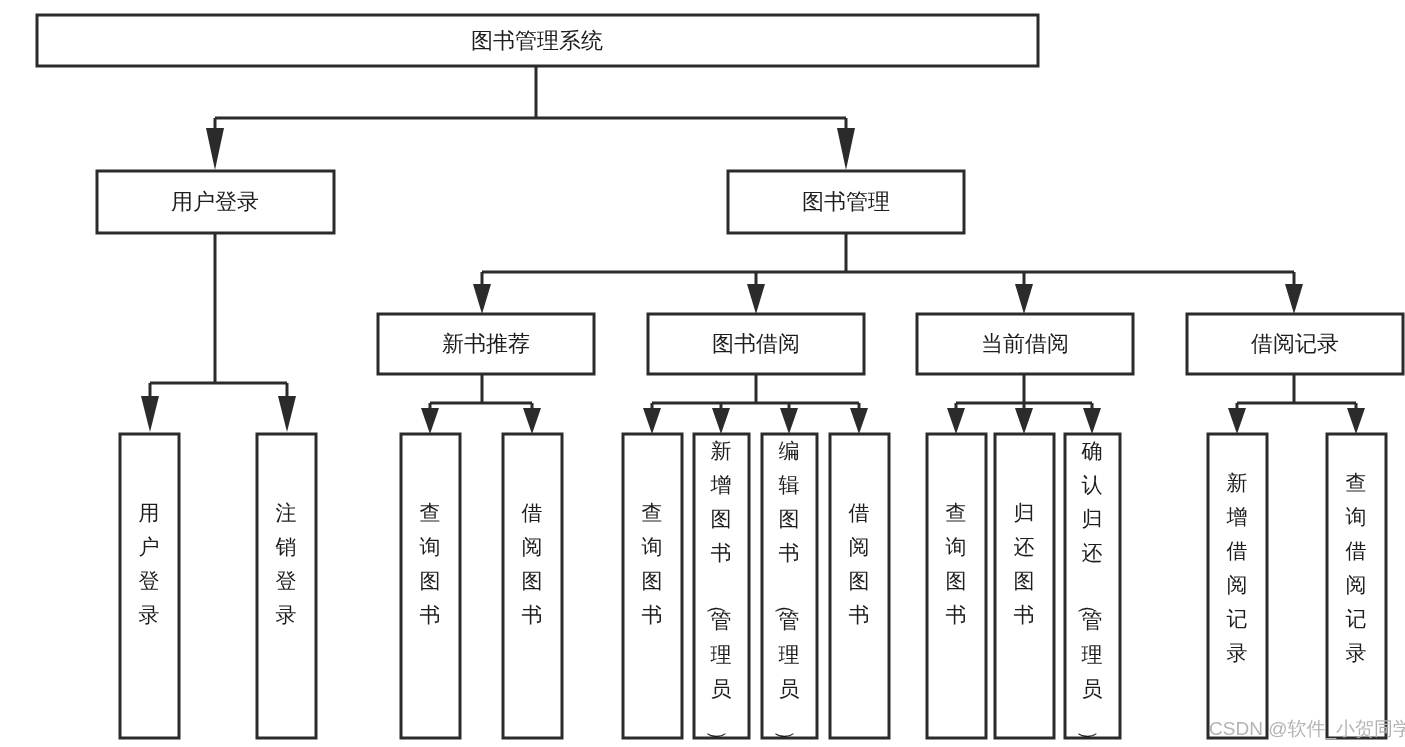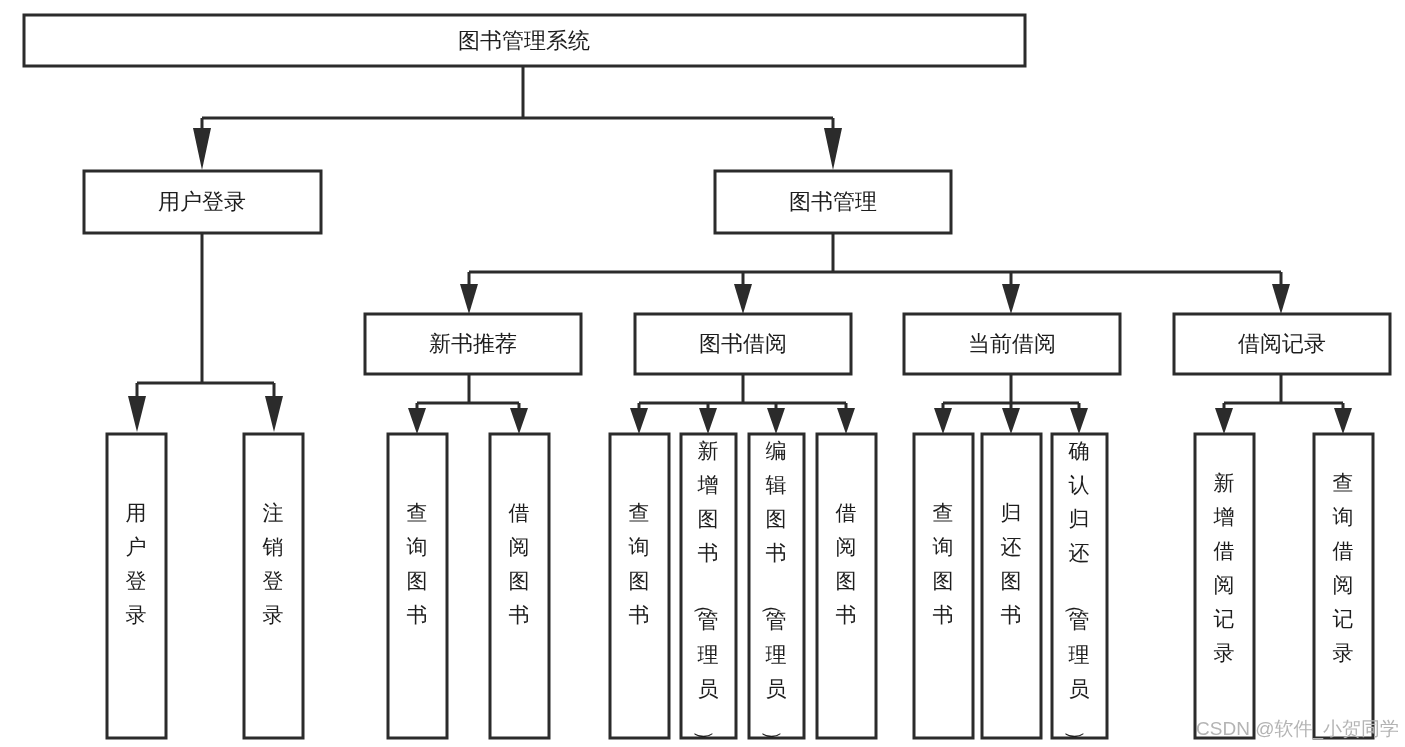--- a/index.html
+++ b/index.html
@@ -10,21 +10,21 @@
   }
   body {
     width: 1405px;
     height: 747px;
     font-family: "Liberation Sans", "DejaVu Sans", sans-serif;
     overflow: hidden;
     position: relative;
   }
   #diagram-root {
     position: absolute;
-    left: 3px;
+    left: 16px;
     top: 0;
     width: 1121px;
     height: 747px;
   }
   svg#tree-svg {
     display: block;
     width: 1405px;
     height: 747px;
   }
   .node-box {

